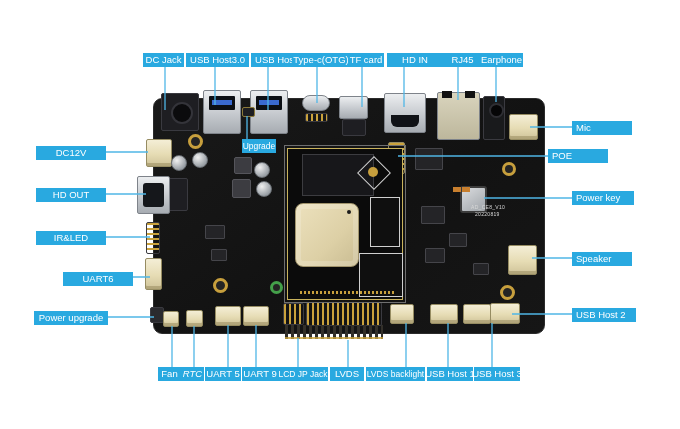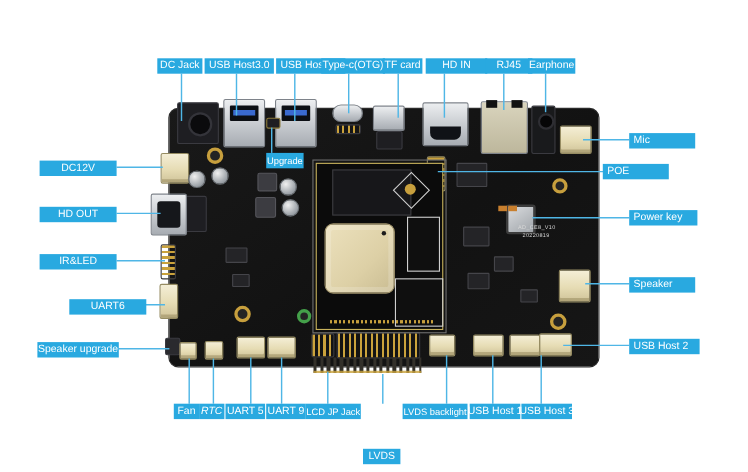--- a/index.html
+++ b/index.html
@@ -188,31 +188,31 @@
   <div class="callout" style="left:387px;top:53px;width:56px;">HD IN</div>
   <div class="callout" style="left:441px;top:53px;width:43px;">RJ45</div>
   <div class="callout" style="left:480px;top:53px;width:43px;">Earphone</div>
 
   <div class="callout small" style="left:242px;top:139px;width:34px;">Upgrade</div>
 
   <div class="callout" style="left:36px;top:146px;width:70px;">DC12V</div>
   <div class="callout" style="left:36px;top:188px;width:70px;">HD OUT</div>
   <div class="callout" style="left:36px;top:231px;width:70px;">IR&amp;LED</div>
   <div class="callout" style="left:36px;top:272px;width:70px;margin-left:27px;">UART6</div>
-  <div class="callout" style="left:34px;top:311px;width:74px;">Speaker upgrade</div>
+  <div class="callout" style="left:34px;top:311px;width:74px;">Power upgrade</div>
 
   <div class="callout" style="left:572px;top:121px;width:56px;justify-content:flex-start;padding-left:4px;">Mic</div>
   <div class="callout" style="left:548px;top:149px;width:56px;justify-content:flex-start;padding-left:4px;">POE</div>
   <div class="callout" style="left:572px;top:191px;width:58px;justify-content:flex-start;padding-left:4px;">Power key</div>
   <div class="callout" style="left:572px;top:252px;width:56px;justify-content:flex-start;padding-left:4px;">Speaker</div>
   <div class="callout" style="left:572px;top:308px;width:60px;justify-content:flex-start;padding-left:4px;">USB Host 2</div>
 
   <div class="callout" style="left:158px;top:367px;width:23px;">Fan</div>
   <div class="callout" style="left:181px;top:367px;width:23px;font-style:italic;">RTC</div>
   <div class="callout" style="left:205px;top:367px;width:36px;">UART 5</div>
   <div class="callout" style="left:242px;top:367px;width:36px;">UART 9</div>
   <div class="callout small" style="left:278px;top:367px;width:50px;">LCD JP Jack</div>
-  <div class="callout" style="left:330px;top:367px;width:34px;margin-top:41px;">LVDS</div>
+  <div class="callout" style="left:330px;top:367px;width:34px;">LVDS</div>
   <div class="callout small" style="left:366px;top:367px;width:59px;">LVDS backlight</div>
   <div class="callout" style="left:427px;top:367px;width:46px;">USB Host 1</div>
   <div class="callout" style="left:474px;top:367px;width:46px;">USB Host 3</div>
 
 </div>
 
 </body></html>

